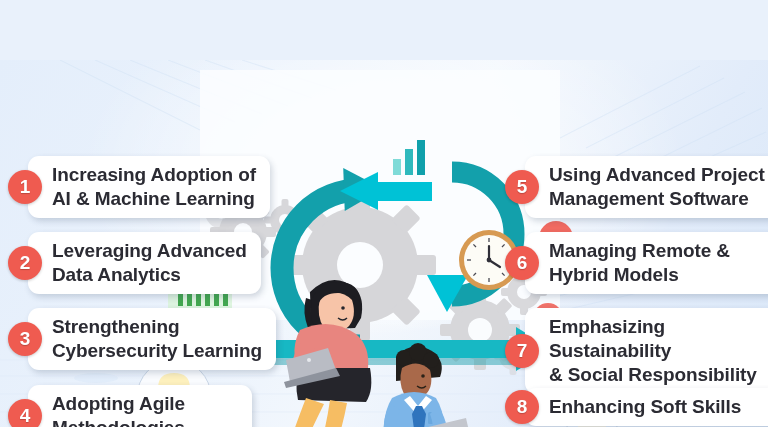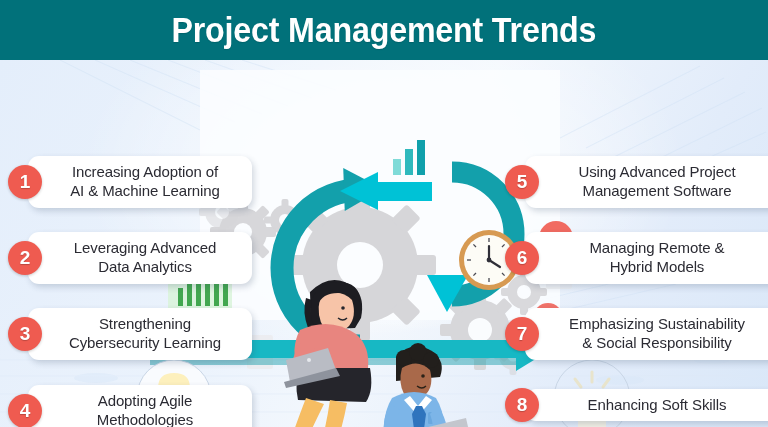--- a/index.html
+++ b/index.html
@@ -68,26 +68,25 @@
     text-shadow:0 1px 1px rgba(0,0,0,.22);
   }
   .card{
     position:relative;z-index:2;
     margin-left:-14px;
     padding:7px 14px 7px 24px;
     background:#ffffff;
     border-radius:11px;
     box-shadow:2px 3px 6px rgba(40,60,90,.20);
     color:#2b2b33;
-    font-size:15px;
-    font-weight:normal;
+    font-size:19px;
+    font-weight:bold;
     line-height:1.26;
     letter-spacing:-0.1px;
     white-space:pre-line;
-    text-align:center;
   }
   .item.left .card{min-width:186px;}
   .item.right .card{min-width:216px;}
 
   
   .pos-1{top:96px;}
   .pos-2{top:172px;}
   .pos-3{top:248px;}
   .pos-4{top:325px;}
   .pos-5{top:96px;}
@@ -103,23 +102,20 @@
   .logo-mark{width:17px;height:17px;display:block;}
   .logo-text{
     font-size:12.5px;font-weight:bold;color:#4a4a54;letter-spacing:.6px;
   }
 </style>
 </head>
 <body>
 
 <div id="infographic">
 
-  <div class="header">
-    <div class="header-title">Project Management Trends</div>
-  </div>
 
   <div class="canvas">
 
     <svg class="rays" viewBox="0 0 768 367" preserveAspectRatio="none">
       <g stroke="#cfe0f4" stroke-width="1.1" fill="none" opacity=".75">
         <path d="M60 0 L200 70"></path>
           <path d="M95 0 L235 62"></path>
           <path d="M130 0 L262 54"></path>
         <path d="M168 0 L288 46"></path>
           <path d="M205 0 L312 38"></path>

